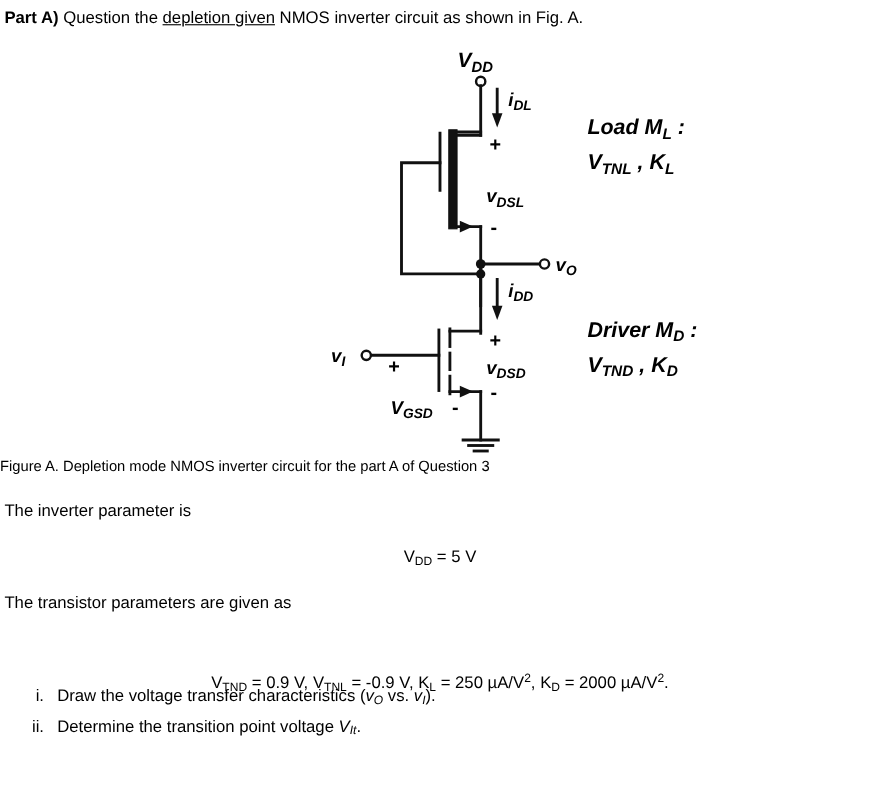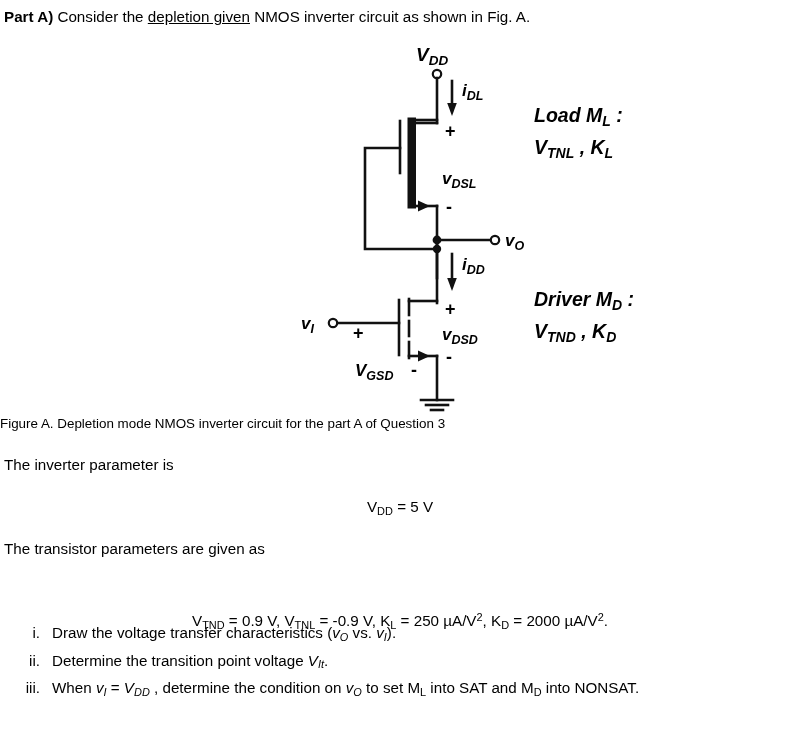--- a/index.html
+++ b/index.html
@@ -107,21 +107,21 @@
   }
   .wire { stroke: #111111; stroke-width: 2.6; fill: none; stroke-linecap: square; }
   .thickbar { stroke: #111111; fill: #111111; }
   .node-dot { fill: #111111; }
   .term-circle { fill: #ffffff; stroke: #111111; stroke-width: 2.2; }
   .arrowhead { fill: #111111; }
 </style>
 </head>
 <body>
 
-<div class="abs" id="header-line"><span class="bold">Part A)</span><span> Consider the </span><span class="underlined">depletion given</span><span> NMOS inverter circuit as shown in Fig. A.</span></div>
+<div class="abs" id="header-line"><span class="bold">Part A)</span><span> Question the </span><span class="underlined">depletion given</span><span> NMOS inverter circuit as shown in Fig. A.</span></div>
 
 <div class="abs" id="figure-block">
   <svg id="circuit-svg" width="800" height="382" viewBox="0 0 800 382" xmlns="http://www.w3.org/2000/svg">
 
     <text class="lbl" x="398" y="23"><tspan class="lbl-main">V</tspan><tspan class="lbl-sub" dx="0" dy="4">DD</tspan></text>
 
     <circle class="term-circle" cx="419" cy="36" r="4.2"></circle>
 
     <path class="wire" d="M 419 40 L 419 85"></path>
 
@@ -231,19 +231,15 @@
   <div class="q-item">
     <span class="q-marker">i.</span>
     <span class="q-text">Draw the voltage transfer characteristics (<i class="m">v</i><sub><i class="m">O</i></sub> vs. <i class="m">v</i><sub><i class="m">I</i></sub>).</span>
   </div>
 
   <div class="q-item">
     <span class="q-marker">ii.</span>
     <span class="q-text">Determine the transition point voltage <i class="m">V</i><sub><i class="m">It</i></sub>.</span>
   </div>
 
-  <div class="q-item">
-    <span class="q-marker">iii.</span>
-    <span class="q-text">When <i class="m">v</i><sub><i class="m">I</i></sub> = <i class="m">V</i><sub><i class="m">DD</i></sub> , determine the condition on <i class="m">v</i><sub><i class="m">O</i></sub> to set M<sub>L</sub> into SAT and M<sub>D</sub> into NONSAT.</span>
-  </div>
 
 
 </div>
 
 </body></html>

